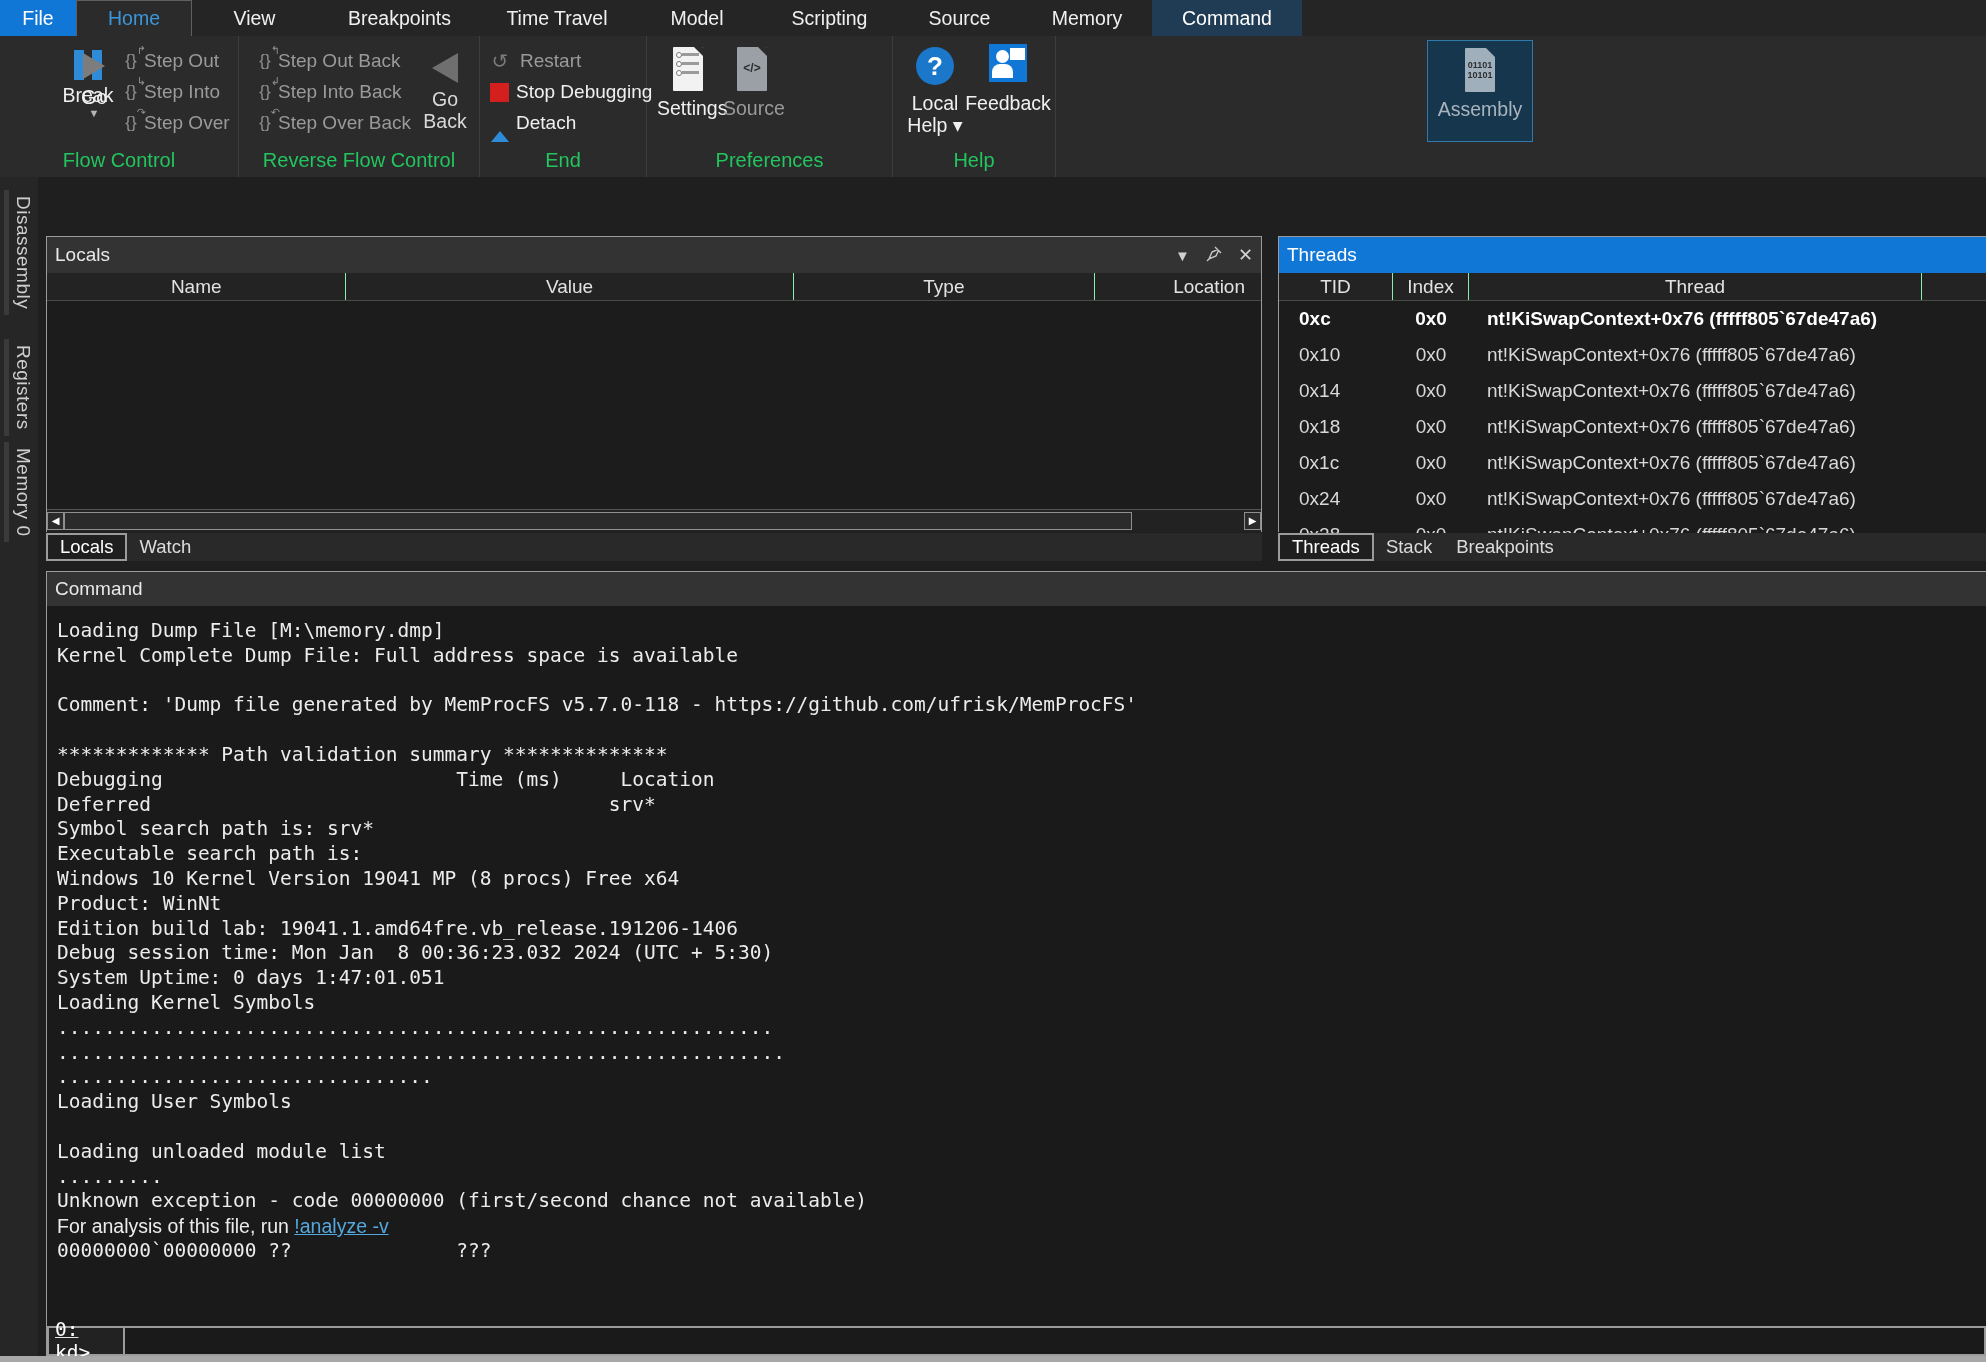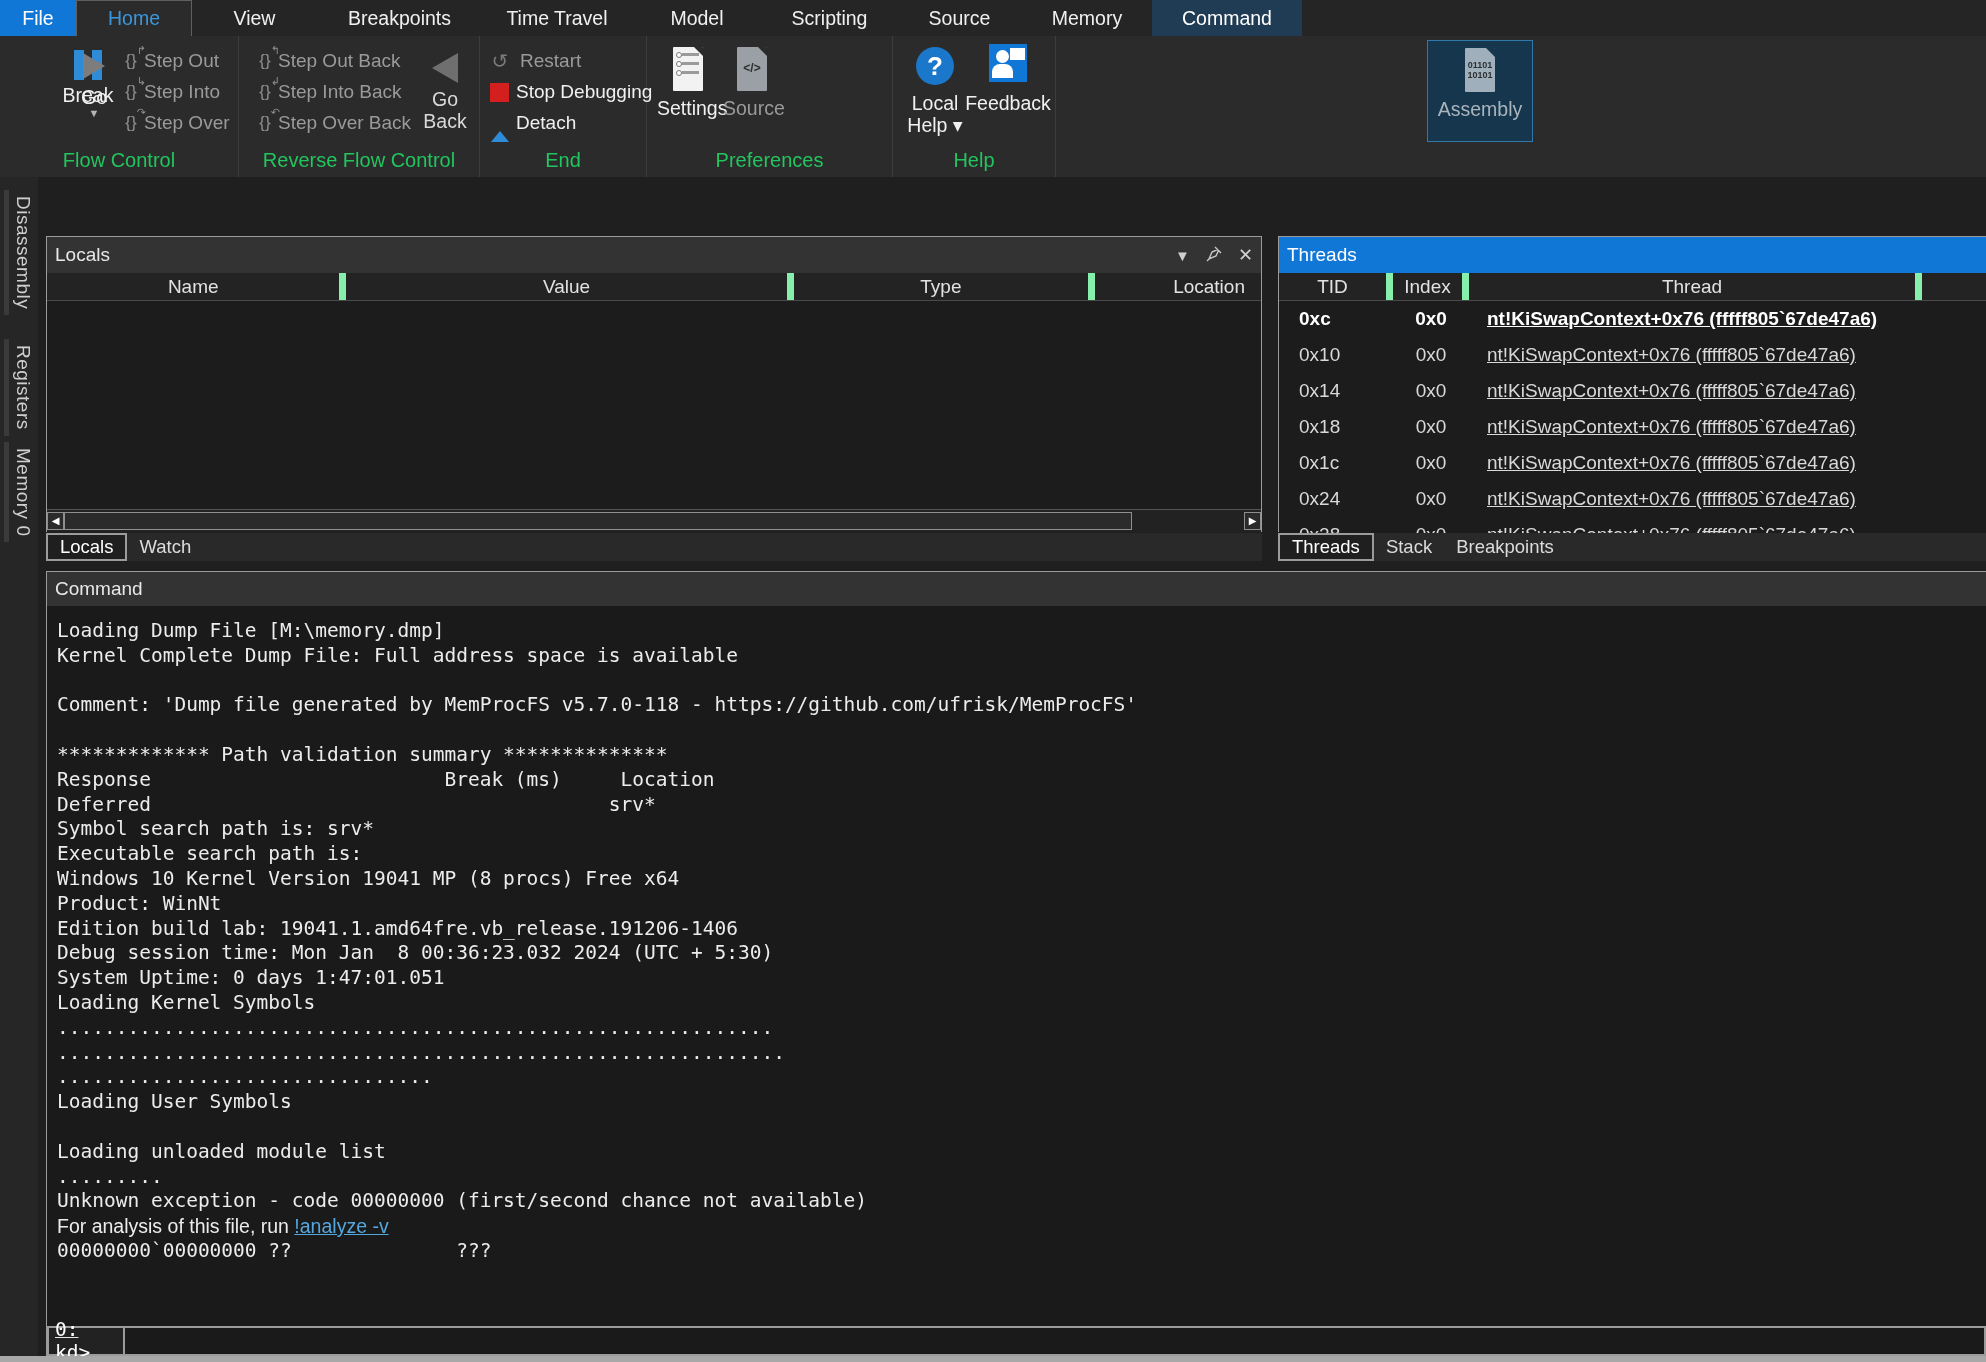--- a/index.html
+++ b/index.html
@@ -63,41 +63,41 @@
   .side-tab{position:absolute;left:4px;width:30px;writing-mode:vertical-rl;font-size:19px;color:#cfcfcf;border-left:5px solid #3a3a3a;padding:6px 0 6px 2px;letter-spacing:.5px;white-space:nowrap;}
 
   
   .panel{position:absolute;border:1px solid #9b9b9b;background:#1c1c1c;}
   .panel-title{height:36px;background:#333333;display:flex;align-items:center;padding:0 8px;font-size:19px;color:#e8e8e8;}
   .panel-title.blue{background:#1177d7;color:#fff;}
   .title-icons{margin-left:auto;display:flex;align-items:center;gap:16px;color:#cfcfcf;}
   .ti{font-size:15px;cursor:default;}
 
   .grid-header{display:flex;height:28px;background:#232323;border-bottom:1px solid #4a4a4a;}
-  .gh-cell{border-right:7px solid #86efac;font-size:19px;color:#e2e2e2;display:flex;align-items:center;justify-content:center;overflow:hidden;white-space:nowrap;}
+  .gh-cell{border-right:1px solid #86efac;font-size:19px;color:#e2e2e2;display:flex;align-items:center;justify-content:center;overflow:hidden;white-space:nowrap;}
   .gh-cell:last-child{border-right:none;}
 
   
   .locals-body{height:208px;background:#1c1c1c;}
   .hscroll{position:relative;height:23px;background:#222;border-top:1px solid #555;}
   .sbtn{position:absolute;top:2px;width:17px;height:18px;background:#2b2b2b;border:1px solid #8f8f8f;color:#fff;font-size:10px;line-height:16px;text-align:center;}
   .sthumb{position:absolute;top:2px;left:17px;width:1068px;height:18px;background:#2b2b2b;border:1px solid #8f8f8f;}
 
   
   .tabstrip{position:absolute;height:28px;background:#292929;display:flex;align-items:stretch;font-size:18.5px;color:#dcdcdc;}
   .btab{display:flex;align-items:center;padding:0 12px;}
   .btab.active{border:2px solid #9b9b9b;background:#1f1f1f;color:#fff;}
 
   
   .t-rows{height:233px;overflow:hidden;background:#1c1c1c;}
   .t-row{display:flex;height:36px;align-items:center;font-size:19px;color:#d9d9d9;}
   .t-row.bold{color:#fff;font-weight:bold;}
   .tc-tid{width:114px;padding-left:20px;}
   .tc-idx{width:76px;text-align:center;}
-  .tc-thr{width:453px;padding-left:18px;white-space:nowrap;text-decoration:underline;}
+  .tc-thr{width:453px;padding-left:18px;white-space:nowrap;}
 
   
   .console{position:absolute;left:0;top:34px;right:0;bottom:30px;background:#1a1a1a;padding:13px 0 0 10px;overflow:hidden;}
   .cline{white-space:pre;font-family:"DejaVu Sans Mono",monospace;font-size:19.5px;line-height:24.8px;height:24.8px;color:#ececec;}
   .cline .link{color:#55a8dd;text-decoration:underline;cursor:pointer;}
   .promptrow{position:absolute;left:0;bottom:0;width:100%;height:30px;display:flex;background:#1a1a1a;text-decoration:underline;}
   .promptlabel{width:78px;border:2px solid #9b9b9b;background:#222;font-family:"DejaVu Sans Mono",monospace;font-size:19.5px;color:#fff;display:flex;align-items:center;padding-left:6px;}
   .promptinput{flex:1;border:2px solid #9b9b9b;border-left:none;background:#1a1a1a;}
   .bottomband{position:absolute;left:0;top:1356px;width:1986px;height:6px;background:#a8a8a8;}
 </style>
@@ -323,21 +323,21 @@
       <div class="panel-title" style="height:34px;">
         <span>Command</span>
       </div>
       <div class="console">
           <div class="cline">Loading Dump File [M:\memory.dmp]</div>
           <div class="cline">Kernel Complete Dump File: Full address space is available</div>
           <div class="cline">&nbsp;</div>
           <div class="cline">Comment: 'Dump file generated by MemProcFS v5.7.0-118 - https://github.com/ufrisk/MemProcFS'</div>
           <div class="cline">&nbsp;</div>
           <div class="cline">************* Path validation summary **************</div>
-          <div class="cline">Response                         Break (ms)     Location</div>
+          <div class="cline">Debugging                         Time (ms)     Location</div>
           <div class="cline">Deferred                                       srv*</div>
           <div class="cline">Symbol search path is: srv*</div>
           <div class="cline">Executable search path is: </div>
           <div class="cline">Windows 10 Kernel Version 19041 MP (8 procs) Free x64</div>
           <div class="cline">Product: WinNt</div>
           <div class="cline">Edition build lab: 19041.1.amd64fre.vb_release.191206-1406</div>
           <div class="cline">Debug session time: Mon Jan  8 00:36:23.032 2024 (UTC + 5:30)</div>
           <div class="cline">System Uptime: 0 days 1:47:01.051</div>
           <div class="cline">Loading Kernel Symbols</div>
           <div class="cline">.............................................................</div>

